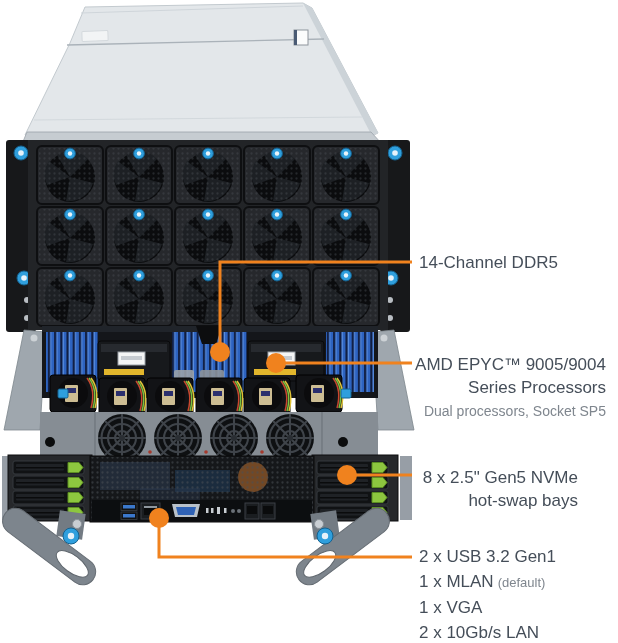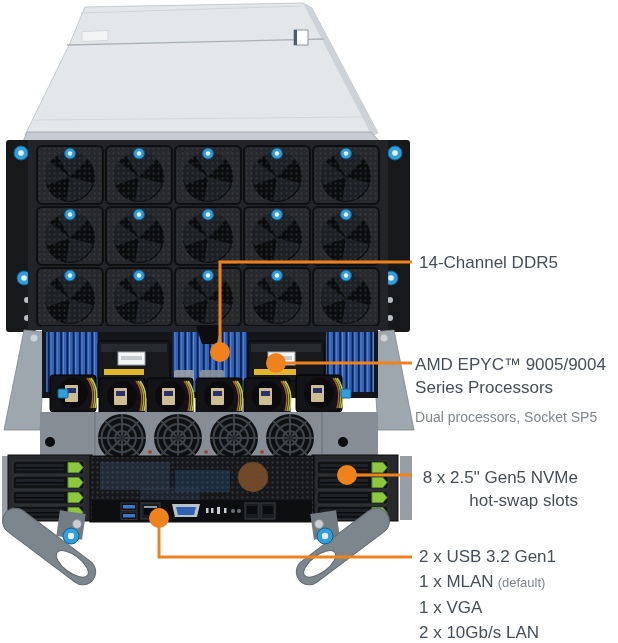--- a/index.html
+++ b/index.html
@@ -2,24 +2,24 @@
 <html style="--accent: #F0821E; --label_text: #454E59; --label_muted: #7F868E; --latch_green: #8DC63F; --screw_blue: #2F9FDD; --dimm_blue: #2D63C0;"><head>
 <meta charset="utf-8">
 <style>
   html,body{margin:0;padding:0;background:#ffffff;}
   .stage{position:relative;width:618px;height:643px;background:#fff;overflow:hidden;
          font-family:"Liberation Sans",sans-serif;}
   .art{position:absolute;left:0;top:0;}
   .callout{position:absolute;color:var(--label_text);}
   .callout .main{font-size:17px;line-height:23px;white-space:nowrap;}
   .callout.c4 .main{line-height:25px;}
-  .callout .sub{font-size:14px;line-height:19px;color:var(--label_muted);margin-top:9px;white-space:nowrap;}
+  .callout .sub{font-size:14px;line-height:19px;color:var(--label_muted);margin-top:3px;white-space:nowrap;}
   .callout .note{font-size:13px;color:var(--label_muted);margin-left:4px;}
   .c1{left:419px;top:251px;text-align:left;}
-  .c2{right:12px;top:353px;text-align:left;}
+  .c2{right:12px;top:353px;text-align:right;}
   .c3{right:40px;top:466px;text-align:right;}
   .c4{left:419px;top:544px;text-align:left;}
   .accent-stroke{stroke:var(--accent);stroke-width:3;fill:none;}
   .accent-fill{fill:var(--accent);}
   .latch{fill:var(--latch_green);stroke:#5d8f22;stroke-width:1;}
   .screw{fill:var(--screw_blue);stroke:#14618f;stroke-width:1;}
   .dimmfill{fill:var(--dimm_blue);}
 </style>
 </head>
 <body>
@@ -292,21 +292,21 @@
   </div>
 
   <div class="callout c2">
     <div class="main">AMD EPYC™ 9005/9004</div>
     <div class="main">Series Processors</div>
     <div class="sub">Dual processors, Socket SP5</div>
   </div>
 
   <div class="callout c3">
     <div class="main">8 x 2.5" Gen5 NVMe</div>
-    <div class="main">hot-swap slots</div>
+    <div class="main">hot-swap bays</div>
   </div>
 
   <div class="callout c4">
     <div class="main">2 x USB 3.2 Gen1</div>
     <div class="main"><span>1 x MLAN</span><span class="note">(default)</span></div>
     <div class="main">1 x VGA</div>
     <div class="main">2 x 10Gb/s LAN</div>
   </div>
 
 </div>

